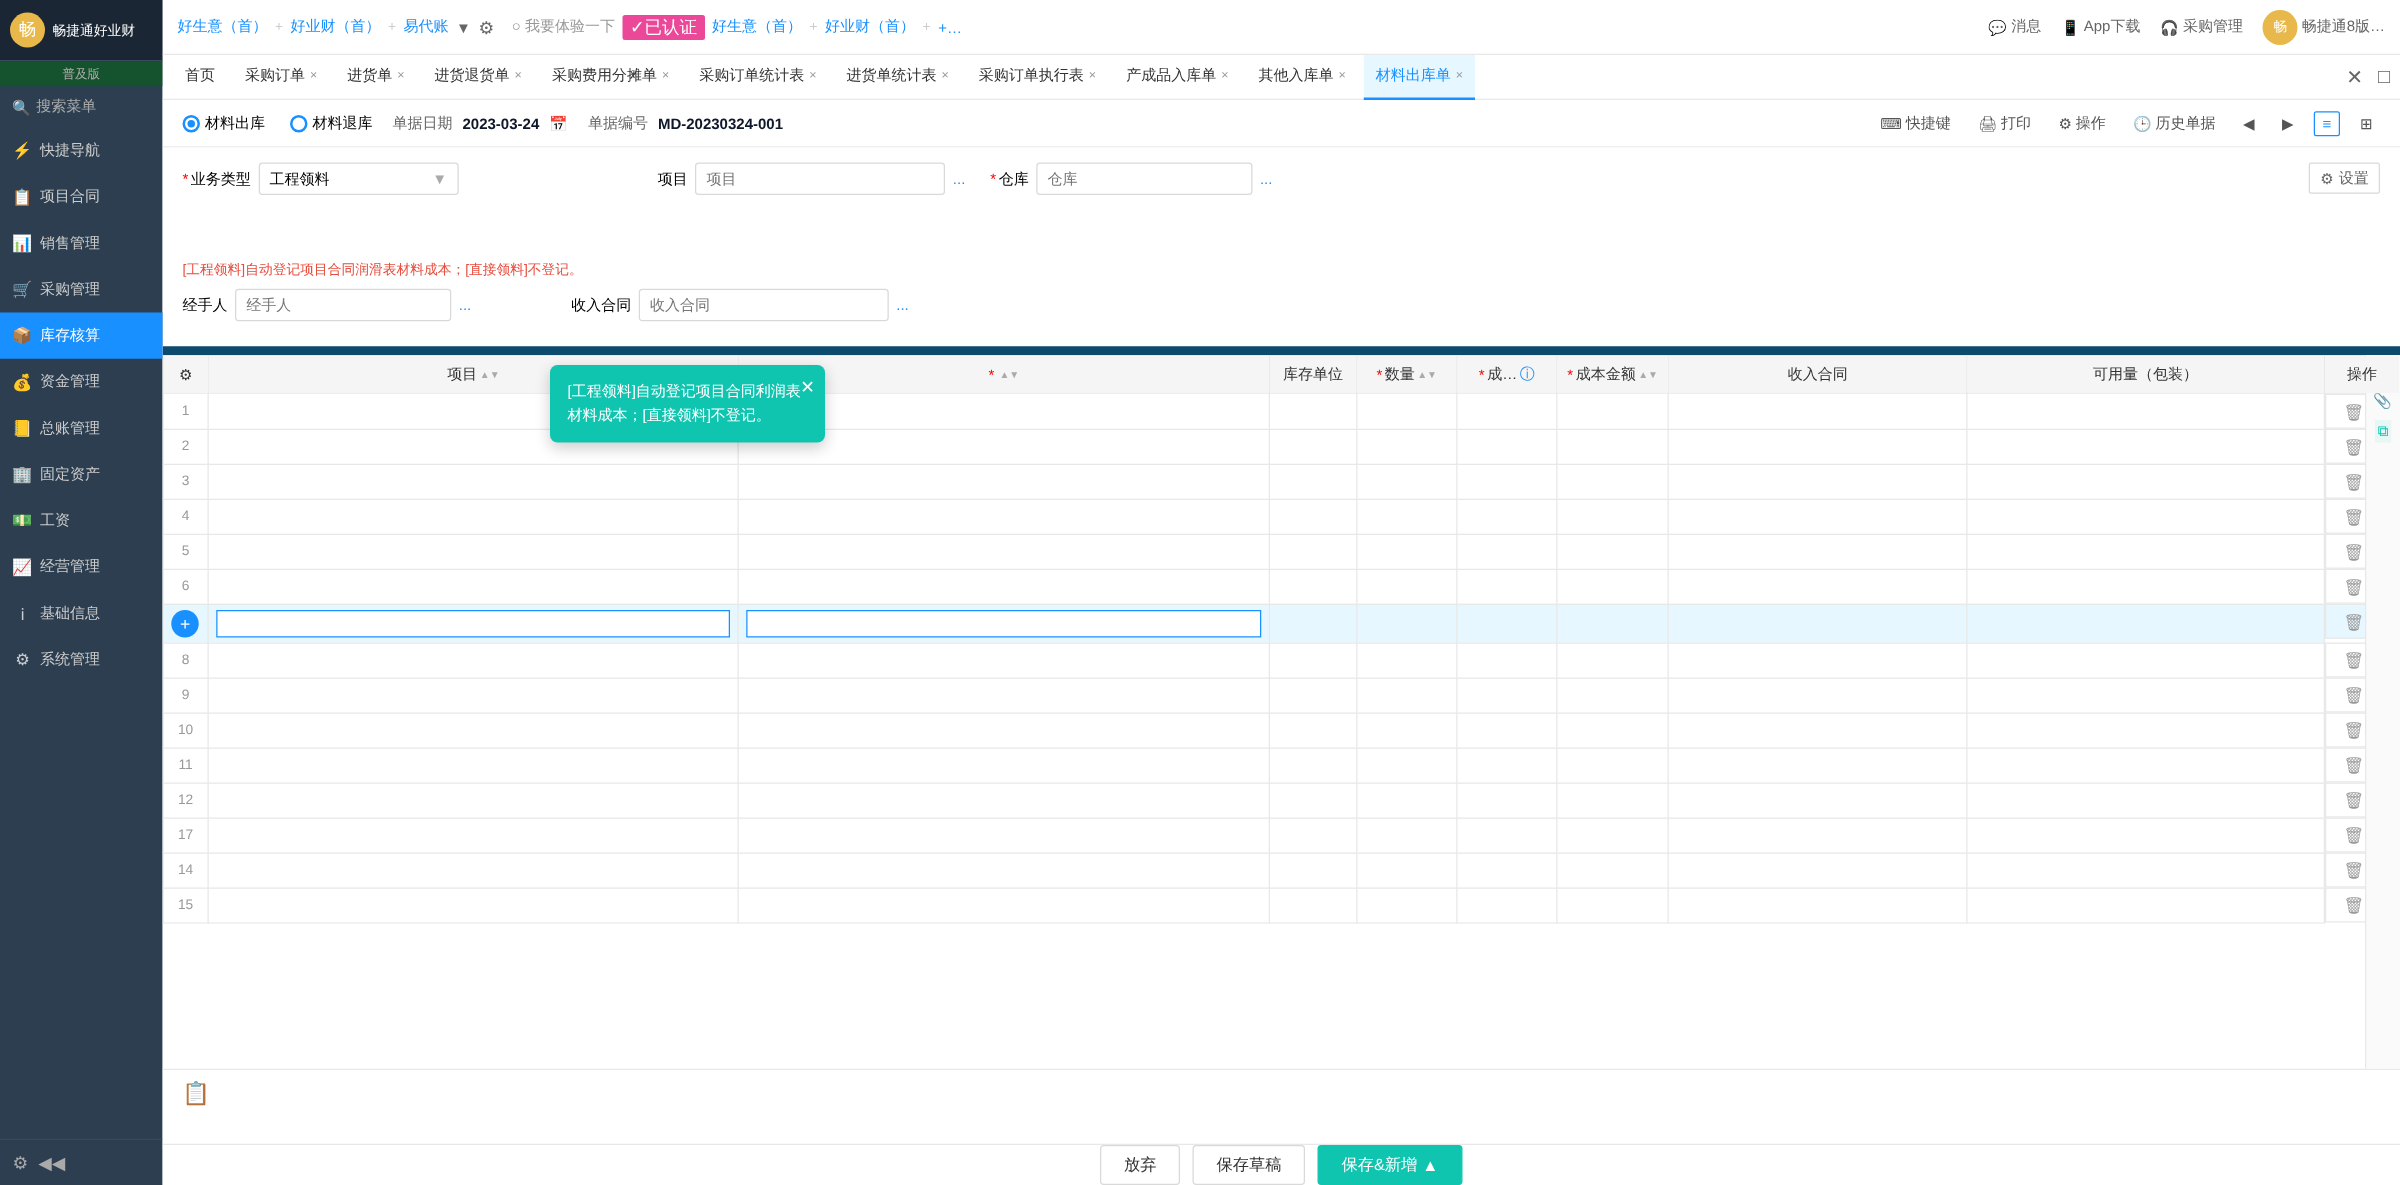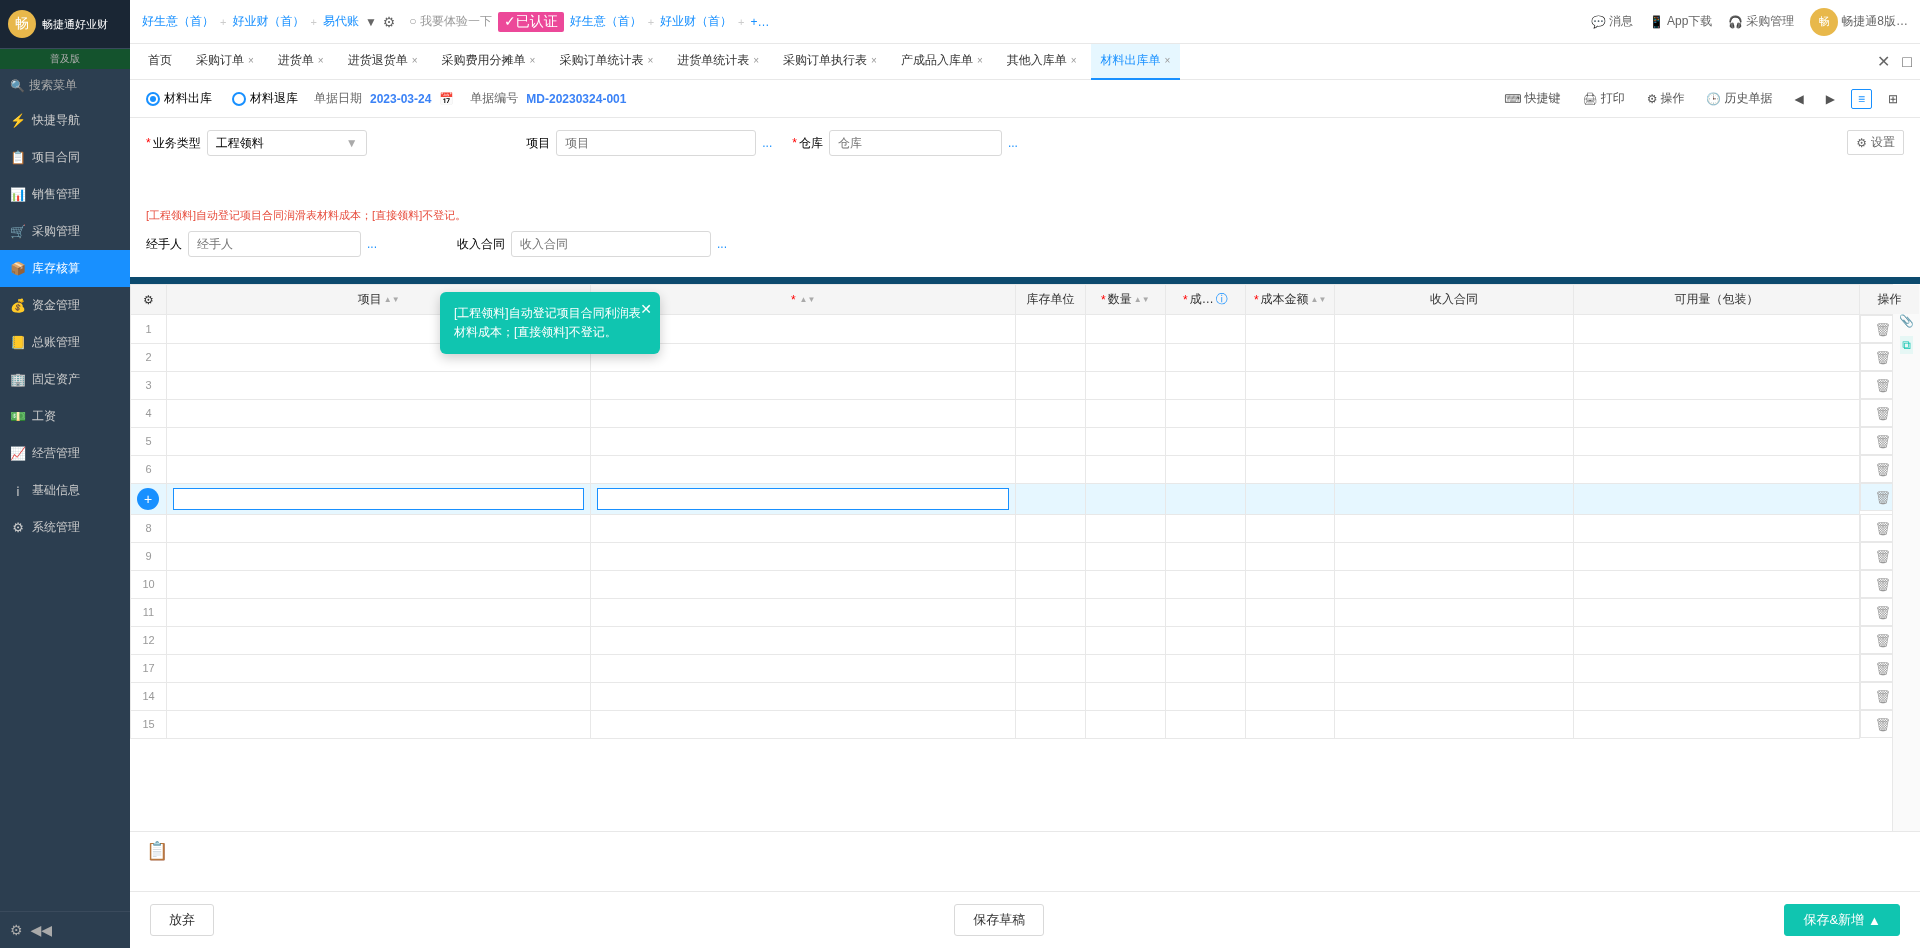--- a/index.html
+++ b/index.html
@@ -31,21 +31,21 @@
     .content-area { flex: 1; background: #fff; overflow-y: auto; display: flex; flex-direction: column; }
 
     
     .sub-header { padding: 8px 16px; border-bottom: 1px solid #e8e8e8; display: flex; align-items: center; gap: 16px; background: #fff; }
     .radio-group { display: flex; gap: 20px; }
     .radio-item { display: flex; align-items: center; gap: 4px; cursor: pointer; font-size: 12px; }
     .radio-dot { width: 14px; height: 14px; border-radius: 50%; border: 2px solid #1890ff; display: flex; align-items: center; justify-content: center; }
     .radio-dot.active::after { content: ''; width: 6px; height: 6px; background: #1890ff; border-radius: 50%; display: block; }
     .doc-info { display: flex; align-items: center; gap: 8px; font-size: 12px; }
     .doc-info span { color: #666; }
-    .doc-info strong { color: #3b82f6; }
+    .doc-info strong { color: #0f172a; }
     .sub-header-btn { display: flex; align-items: center; gap: 3px; color: #555; cursor: pointer; padding: 2px 6px; }
 
     
     .form-area { padding: 12px 16px; background: #fff; border-bottom: 7px solid #0c4a6e; }
     .form-row { display: flex; align-items: flex-start; gap: 20px; margin-bottom: 8px; flex-wrap: wrap; }
     .form-field { display: flex; align-items: center; gap: 6px; }
     .required-star { color: red; margin-right: 2px; }
     .form-input { border: 1px solid #d9d9d9; border-radius: 3px; padding: 3px 8px; font-size: 12px; min-width: 120px; height: 26px; }
     .form-input-wide { min-width: 200px; }
     .form-select { border: 1px solid #d9d9d9; border-radius: 3px; padding: 3px 8px; font-size: 12px; min-width: 160px; height: 26px; display: flex; align-items: center; justify-content: space-between; cursor: pointer; background: #fff; }
@@ -68,21 +68,21 @@
     .add-row-btn { width: 22px; height: 22px; background: #1890ff; border-radius: 50%; color: #fff; display: flex; align-items: center; justify-content: center; cursor: pointer; font-size: 14px; }
     .subtotal-row td { background: #fdf6e8; font-weight: bold; color: #333; }
 
     
     .footer-note { padding: 8px 16px; background: #fff; border-top: 1px solid #e8e8e8; min-height: 60px; }
     .footer-note-label { display: flex; align-items: flex-start; gap: 8px; }
     .note-icon { color: #10c5b0; font-size: 18px; }
     .note-input { border: none; outline: none; font-size: 12px; color: #999; width: 100%; padding: 4px 0; }
 
     
-    .action-bar { padding: 12px 20px; background: #fff; border-top: 1px solid #e8e8e8; display: flex; justify-content: space-between; gap: 10px; }
+    .action-bar { padding: 0 20px; background: #fff; border-top: 1px solid #e8e8e8; display: flex; justify-content: center; gap: 10px; }
     .btn { padding: 6px 18px; border-radius: 3px; cursor: pointer; font-size: 13px; border: 1px solid #d9d9d9; background: #fff; color: #333; }
     .btn-success { background: #10c5b0; color: #fff; border-color: #10c5b0; display: flex; align-items: center; gap: 4px; }
 
     
     .app-topbar { height: 44px; background: #fff; border-bottom: 1px solid #e8e8e8; display: flex; align-items: center; padding: 0 12px; gap: 8px; }
     .app-topbar-left { display: flex; align-items: center; gap: 6px; flex-wrap: wrap; flex: 1; }
     .app-link { color: #1890ff; cursor: pointer; font-size: 12px; display: flex; align-items: center; gap: 3px; }
     .app-separator { color: #ccc; font-size: 11px; }
     .certified-badge { background: #ec4899; color: #fff; font-size: 14px; padding: 1px 6px; border-radius: 2px; }
     .app-topbar-right { display: flex; align-items: center; gap: 16px; font-size: 12px; color: #666; margin-left: auto; }

